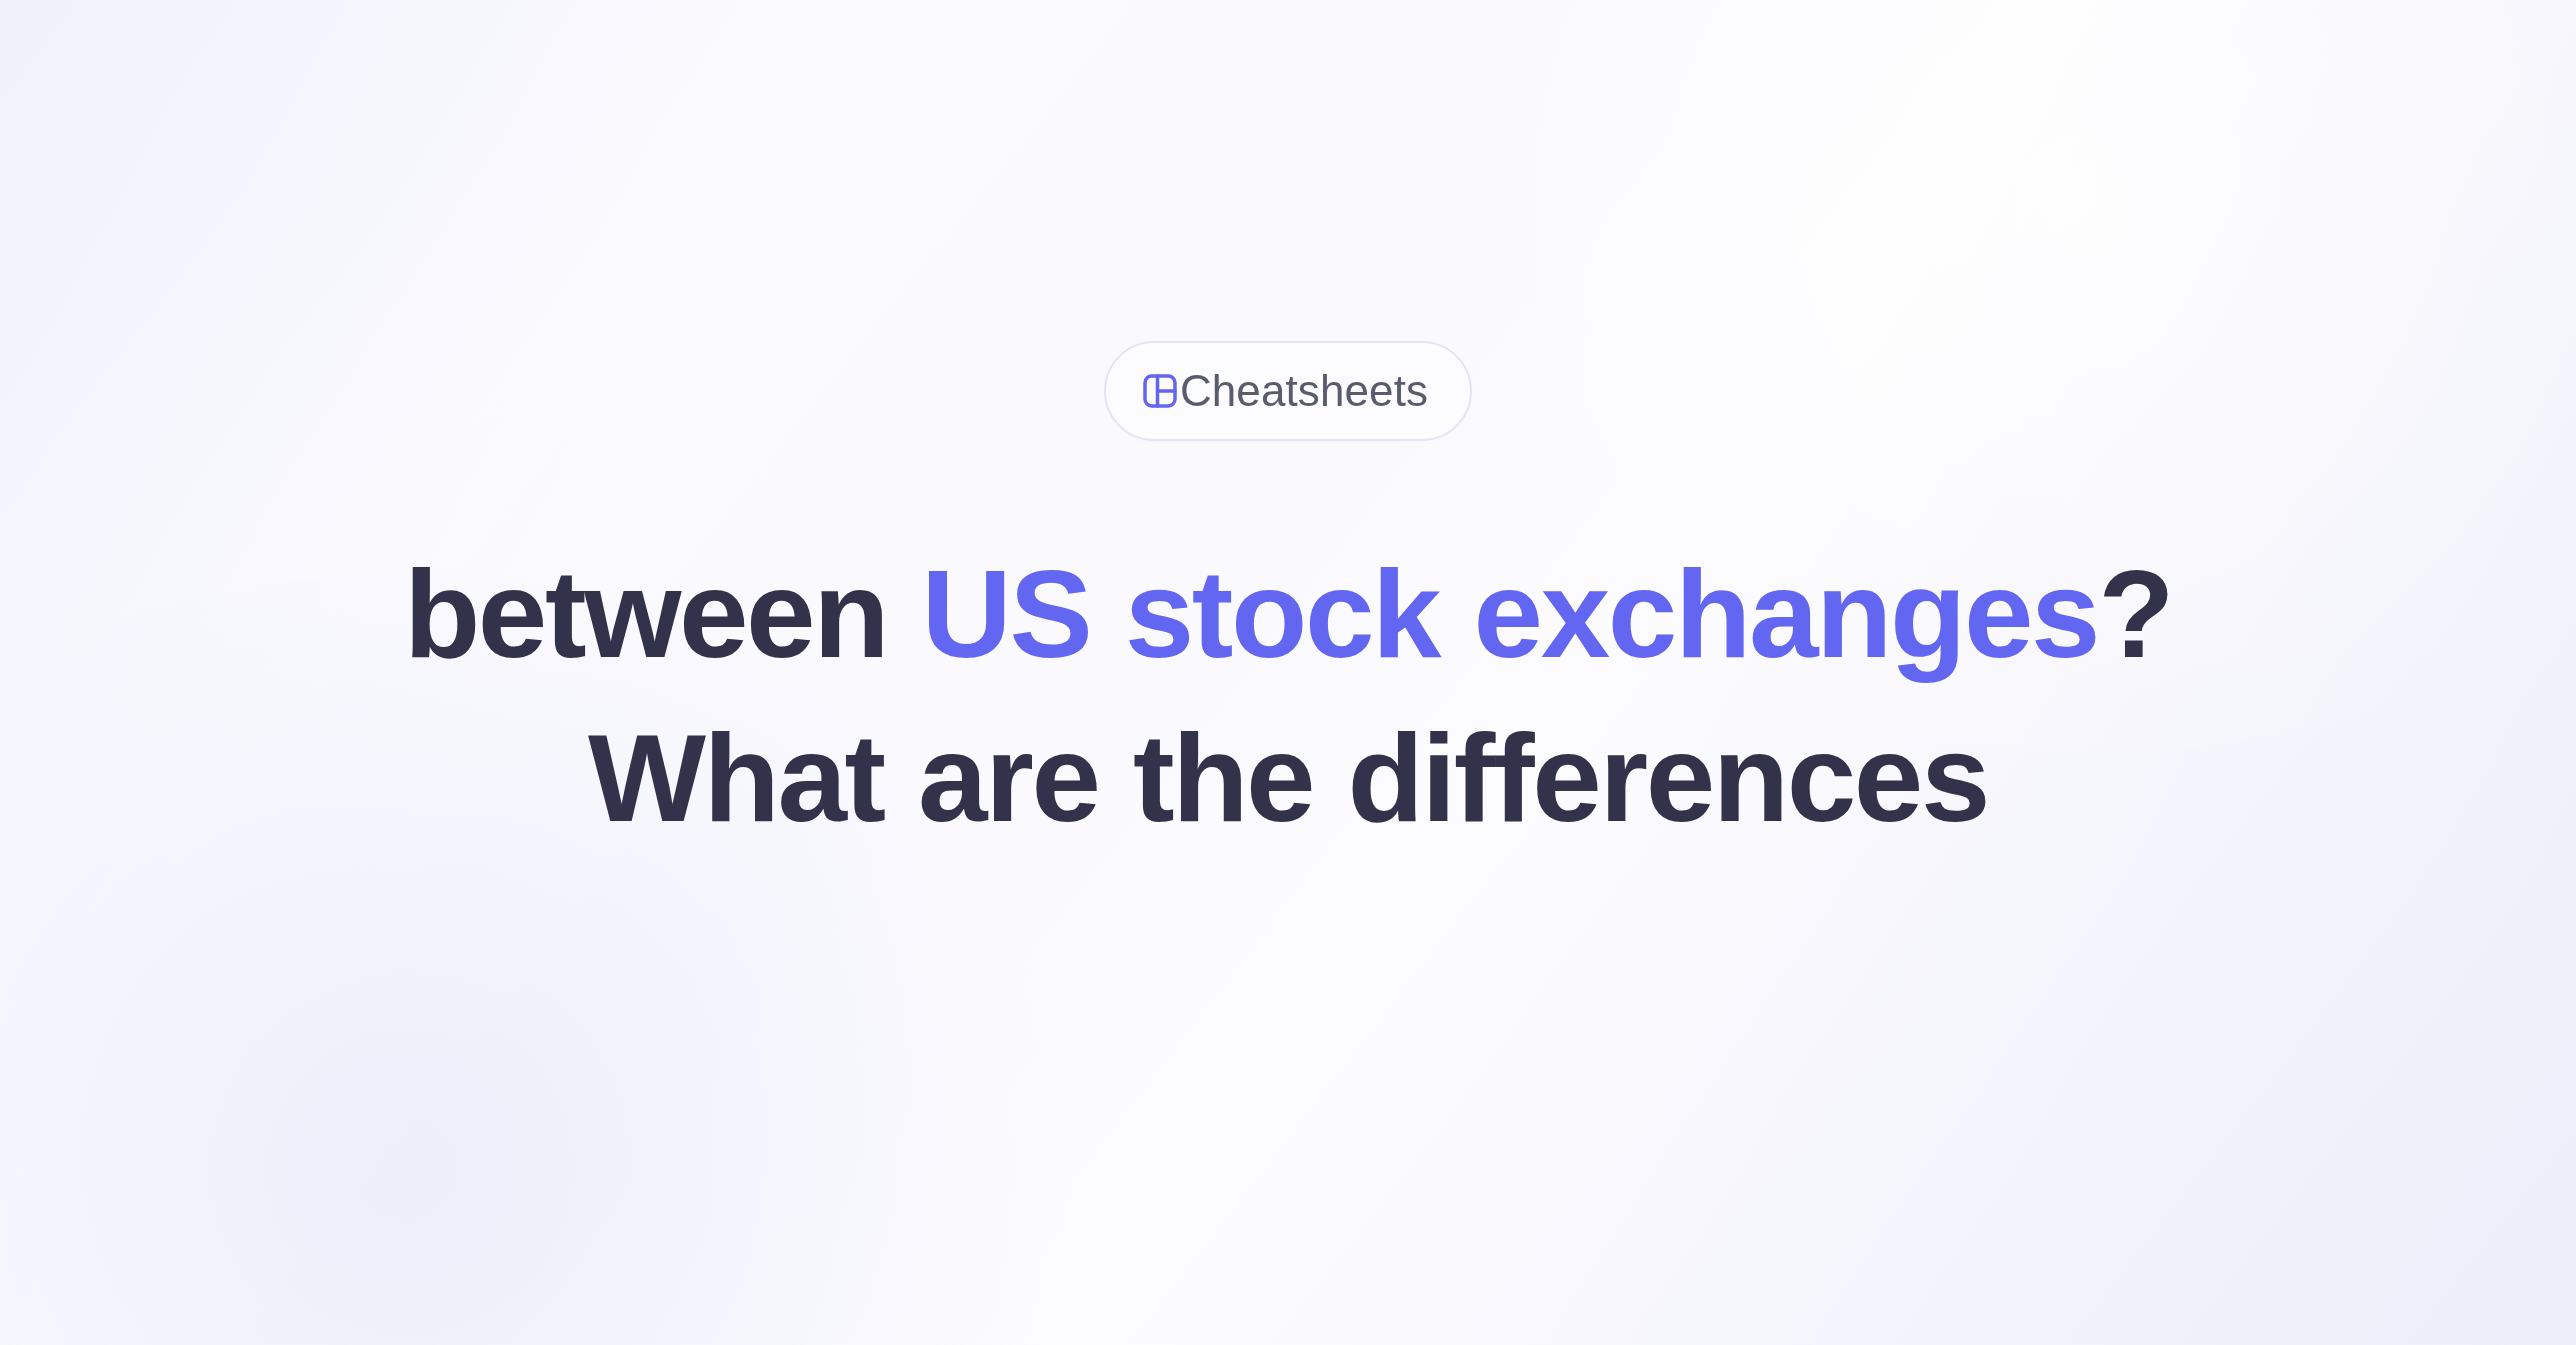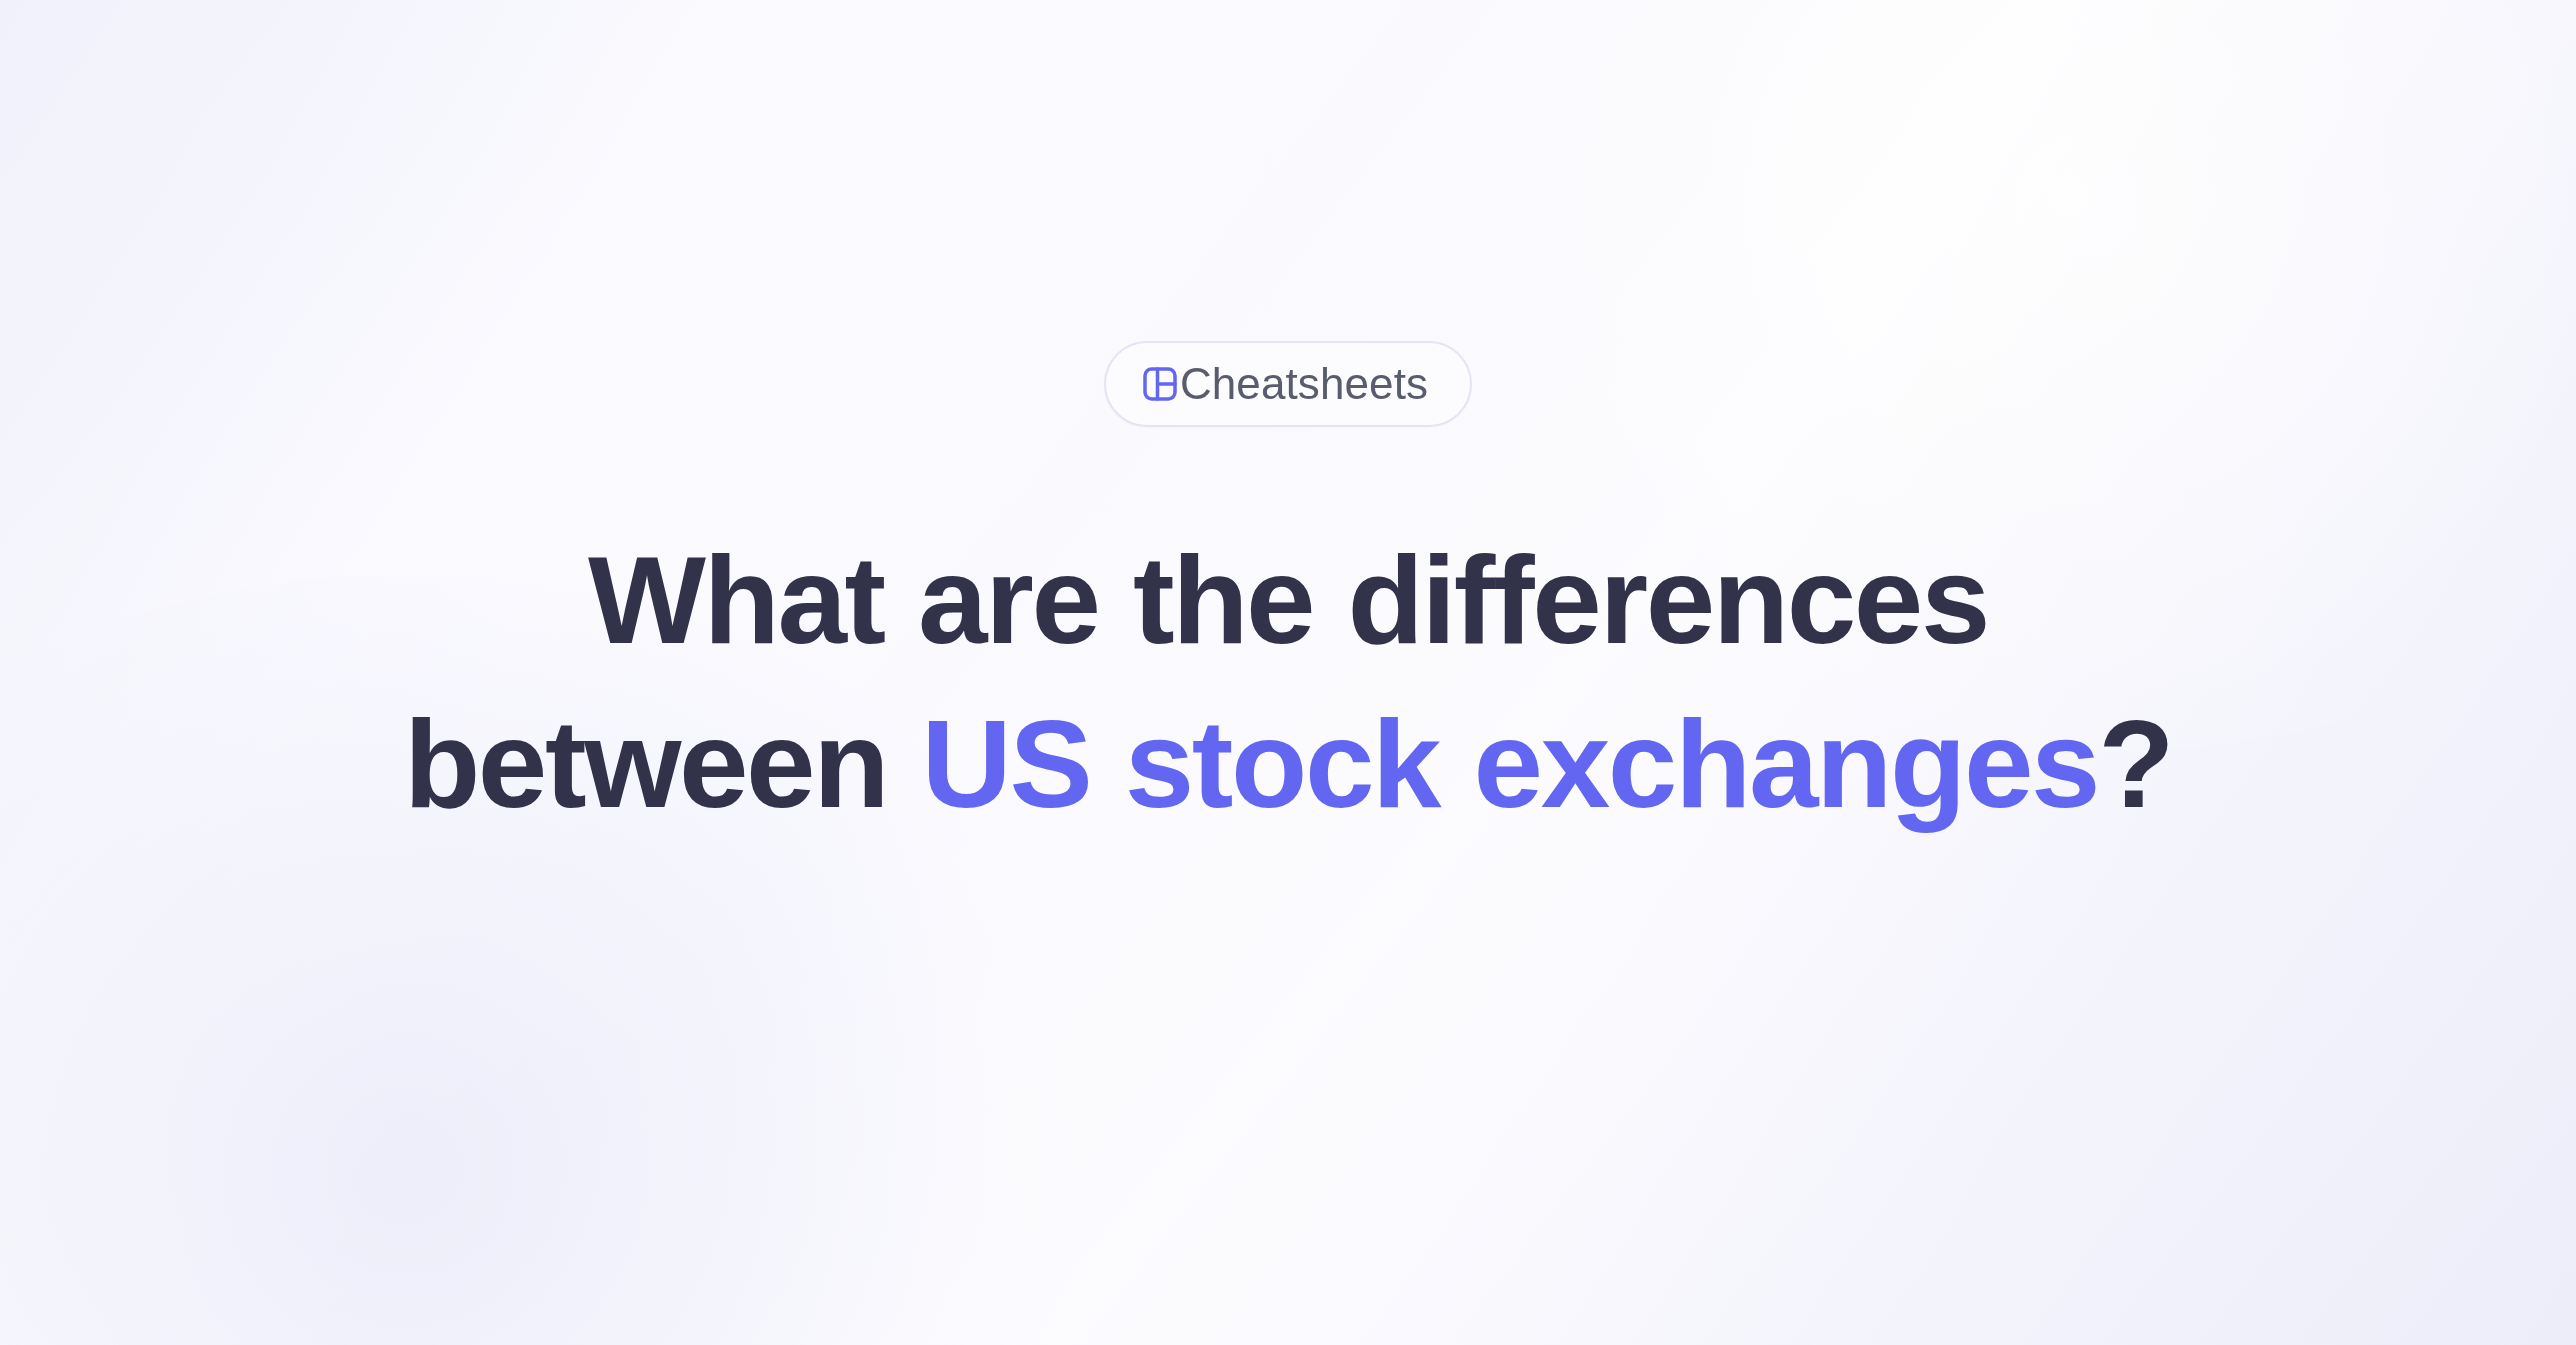--- a/index.html
+++ b/index.html
@@ -65,21 +65,21 @@
     display:flex;
     flex-direction:column;
     align-items:center;
     padding-top:341px;
   }
 
   
   .badge {
     display:inline-flex;
     align-items:center;
-    height:86px;
+    height:100px;
     padding:0 42px 0 34px;
     border:2px solid #e4e4f3;
     border-radius:989px;
     background:rgba(253,253,255,.78);
     box-shadow:0 1px 2px rgba(90,90,140,.035);
     cursor:pointer;
     user-select:none;
   }
   .badge-icon {
     width:40px;
@@ -127,21 +127,21 @@
         <rect x="3" y="3" width="18" height="18" rx="4"></rect>
         <line x1="10.5" y1="3" x2="10.5" y2="21"></line>
         <line x1="10.5" y1="12" x2="21" y2="12"></line>
       </svg>
     </span>
     <span class="badge-label">Cheatsheets</span>
   </div>
 
   <h1 class="headline">
     <span class="line">
-      <span>What are the differences</span>
+      <span>between </span><span class="accent">US stock exchanges</span><span>?</span>
     </span>
     <span class="line">
-      <span>between </span><span class="accent">US stock exchanges</span><span>?</span>
+      <span>What are the differences</span>
     </span>
   </h1>
 
 </div>
 
 
 </body></html>

